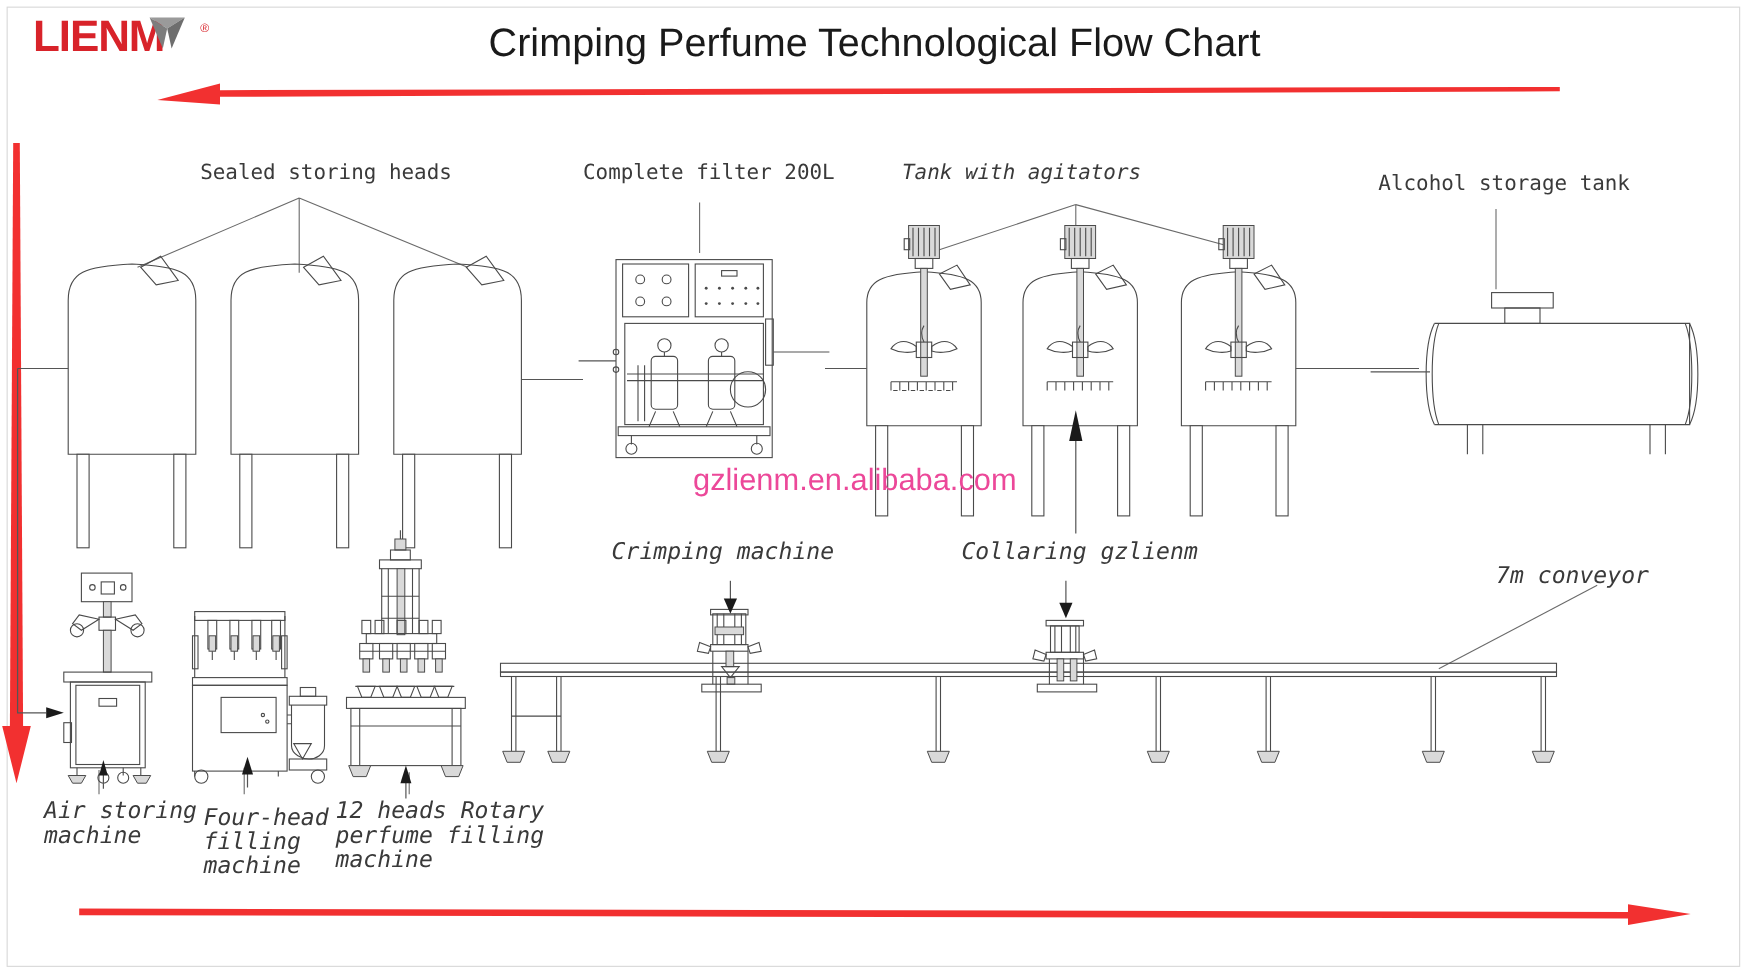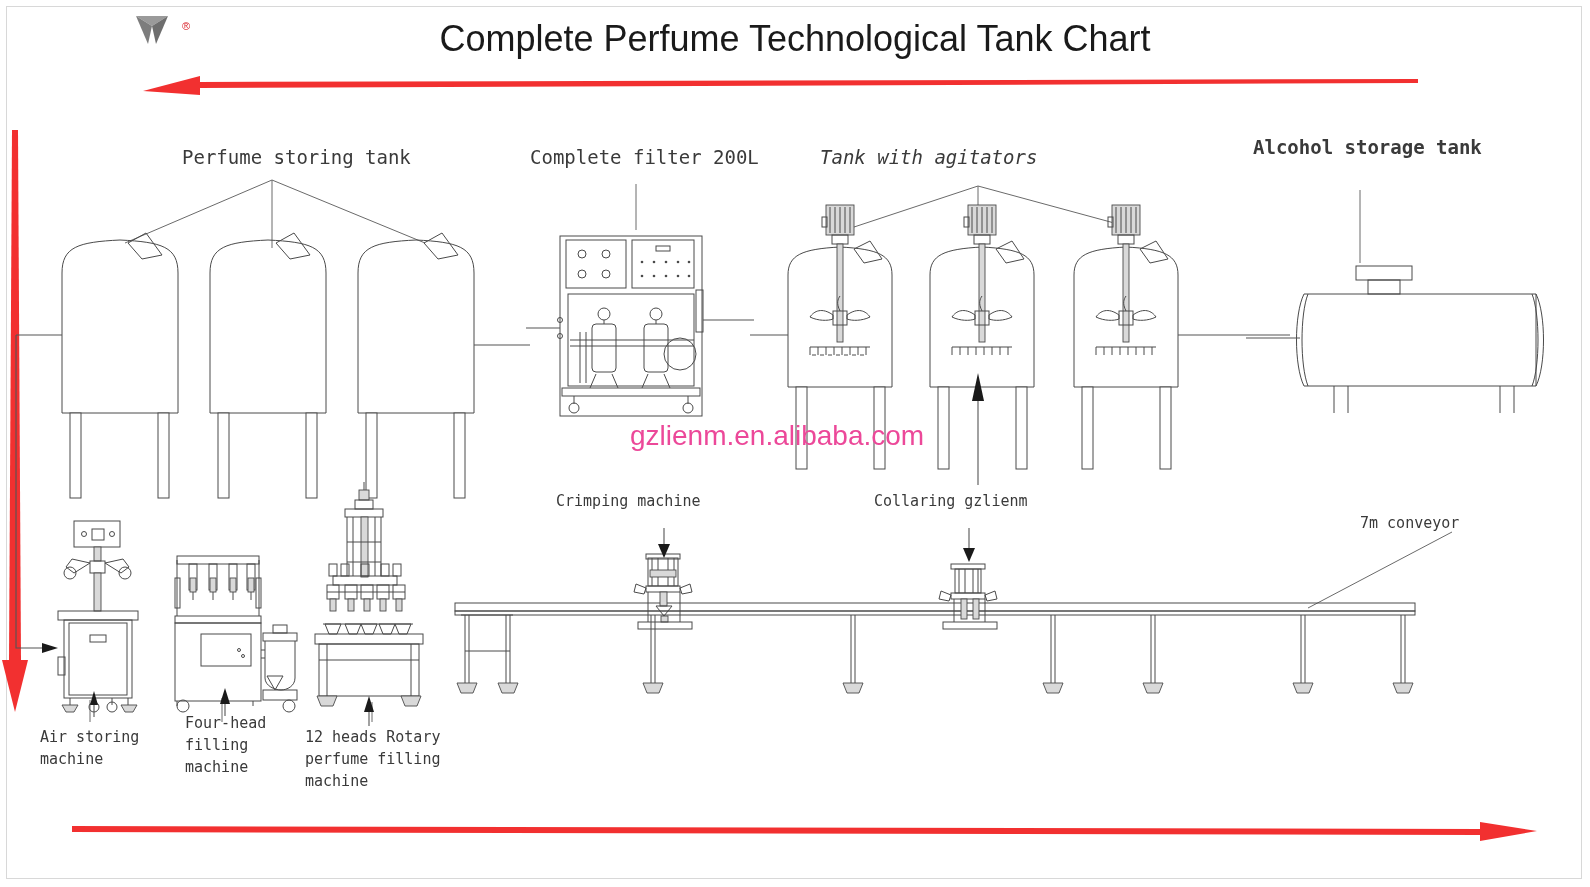--- a/index.html
+++ b/index.html
@@ -4,69 +4,70 @@
 <style>
   html,body{margin:0;padding:0;background:#ffffff;}
   body{font-family:"Liberation Sans",sans-serif;}
   #page{position:relative;width:1590px;height:887px;background:#ffffff;overflow:hidden;}
   #frame{position:absolute;left:6px;top:6px;width:1576px;height:873px;border:1px solid #d8d8d8;box-sizing:border-box;}
   .logo{position:absolute;left:30px;top:10px;width:180px;height:52px;}
   .logo-text{font-family:"Liberation Sans",sans-serif;font-weight:bold;font-size:40px;letter-spacing:-1px;color:#d8232a;line-height:46px;}
   .logo-reg{position:absolute;left:152px;top:10px;font-size:11px;color:#d8232a;}
   .title{position:absolute;left:0;top:18px;width:1590px;text-align:center;font-family:"Liberation Sans",sans-serif;font-size:36px;color:#1a1a1a;letter-spacing:0px;}
   .cad{position:absolute;font-family:"DejaVu Sans Mono",monospace;font-size:19px;color:#3a3a3a;white-space:pre;line-height:23px;letter-spacing:0px;}
-  .cad.small{font-size:15px;line-height:22px;}
+  .cad.small{font-size:21px;line-height:22px;font-style:italic;}
   .wm{position:absolute;left:630px;top:420px;font-family:"Liberation Sans",sans-serif;font-size:28px;color:#ec4899;letter-spacing:0px;}
   svg{position:absolute;overflow:visible;}
   .ln{fill:none;stroke:#4a4a4a;stroke-width:1;}
   .fillw{fill:#ffffff;stroke:#4a4a4a;stroke-width:1;}
   .fillg{fill:#d9d9d9;stroke:#4a4a4a;stroke-width:0.9;}
   .fdark{fill:#1a1a1a;stroke:none;}
   .lead{fill:none;stroke:#6a6a6a;stroke-width:1;}
   .pipe{fill:none;stroke:#555;stroke-width:1.1;}
 </style>
 </head>
 <body>
 
 <div id="page">
   <div id="frame"></div>
 
   <div class="logo">
+    <div class="logo-text">LIENM</div>
     <svg width="60" height="40" style="left:92px;top:2px;">
       <polygon points="14,4 46,4 30,14" fill="#9a9a9a"></polygon>
       <polygon points="14,4 30,14 26,32" fill="#7d7d7d"></polygon>
       <polygon points="46,4 30,14 34,32" fill="#6e6e6e"></polygon>
     </svg>
     <div class="logo-reg">®</div>
   </div>
 
-  <div class="title">Complete Perfume Technological Tank Chart</div>
+  <div class="title">Crimping Perfume Technological Flow Chart</div>
 
   <svg width="1590" height="887" style="left:0;top:0;">
 
     <g>
       <polygon points="1418,83 200,88 200,82 1418,79" fill="#f23030"></polygon>
       <polygon points="200,95 143,91 200,76" fill="#f23030"></polygon>
     </g>
 
     <g>
       <polygon points="12,130 18,130 21,660 9,660" fill="#f23030"></polygon>
       <polygon points="2,660 28,660 15,712" fill="#f23030"></polygon>
     </g>
 
     <g>
       <polygon points="72,826 1480,829 1480,835 72,832" fill="#f23030"></polygon>
       <polygon points="1480,822 1537,831 1480,841" fill="#f23030"></polygon>
     </g>
   </svg>
 
-  <div class="cad" style="left:182px;top:146px;">Perfume storing tank</div>
+  <div class="cad" style="left:182px;top:146px;">Sealed storing heads</div>
   <div class="cad" style="left:530px;top:146px;">Complete filter 200L</div>
   <div class="cad" style="left:820px;top:146px;font-style:italic;">Tank with agitators</div>
-  <div class="cad" style="left:1253px;top:136px;font-weight:bold;">Alcohol storage tank</div>
+  <div class="cad" style="left:1253px;top:156px;">Alcohol storage tank</div>
 
   <svg width="1590" height="300" style="left:0;top:160px;">
 
     <path class="lead" d="M272,20 L125,83 M272,20 L425,83 M272,20 L272,88"></path>
 
     <path class="lead" d="M636,24 L636,70"></path>
 
     <path class="lead" d="M978,26 L845,70 M978,26 L1140,70 M978,26 L978,70"></path>
 
     <path class="lead" d="M1360,30 L1360,103"></path>
@@ -218,21 +219,21 @@
   </svg>
 
   <div class="wm">gzlienm.en.alibaba.com</div>
 
   <div class="cad small" style="left:556px;top:490px;">Crimping machine</div>
   <div class="cad small" style="left:874px;top:490px;">Collaring gzlienm</div>
   <div class="cad small" style="left:1360px;top:512px;">7m conveyor</div>
 
   <div class="cad small" style="left:40px;top:726px;">Air storing
 machine</div>
-  <div class="cad small" style="left:185px;top:712px;">Four-head
+  <div class="cad small" style="left:185px;top:732px;">Four-head
 filling
 machine</div>
   <div class="cad small" style="left:305px;top:726px;">12 heads Rotary
 perfume filling
 machine</div>
 
   <svg width="1590" height="140" style="left:0;top:690px;">
     <path class="lead" d="M90,10 L90,32 M222,8 L222,32 M372,12 L372,32"></path>
   </svg>
   <svg width="700" height="80" style="left:900px;top:520px;">

